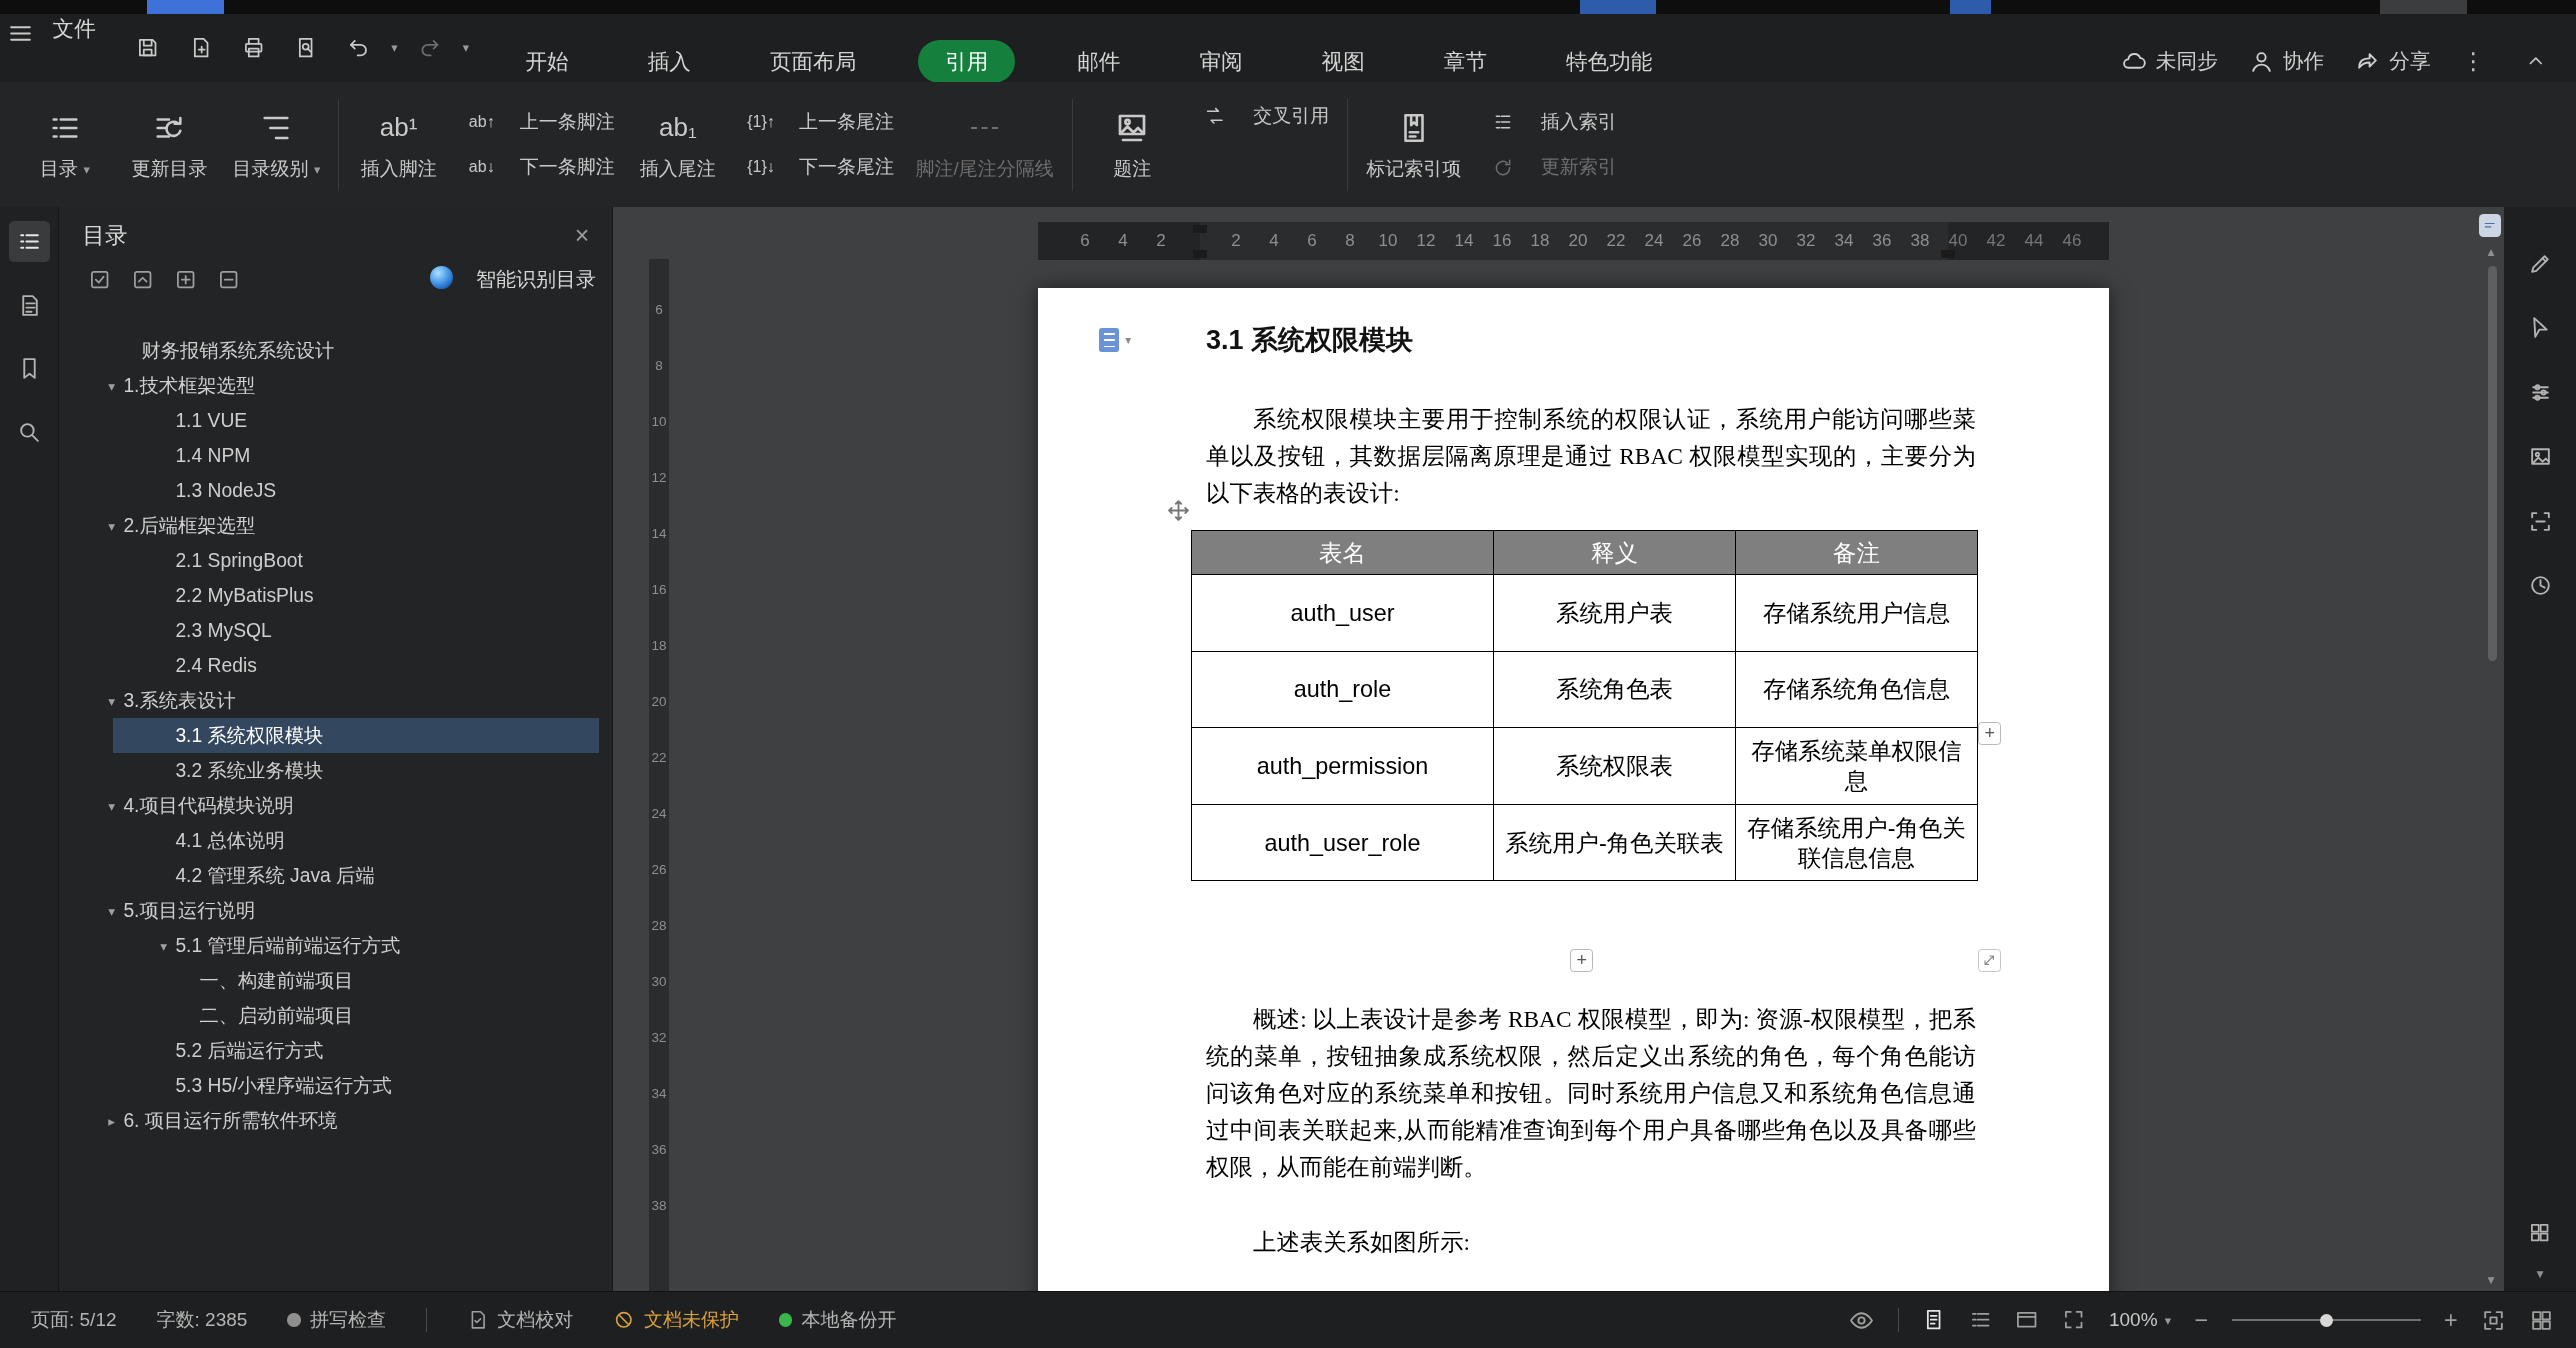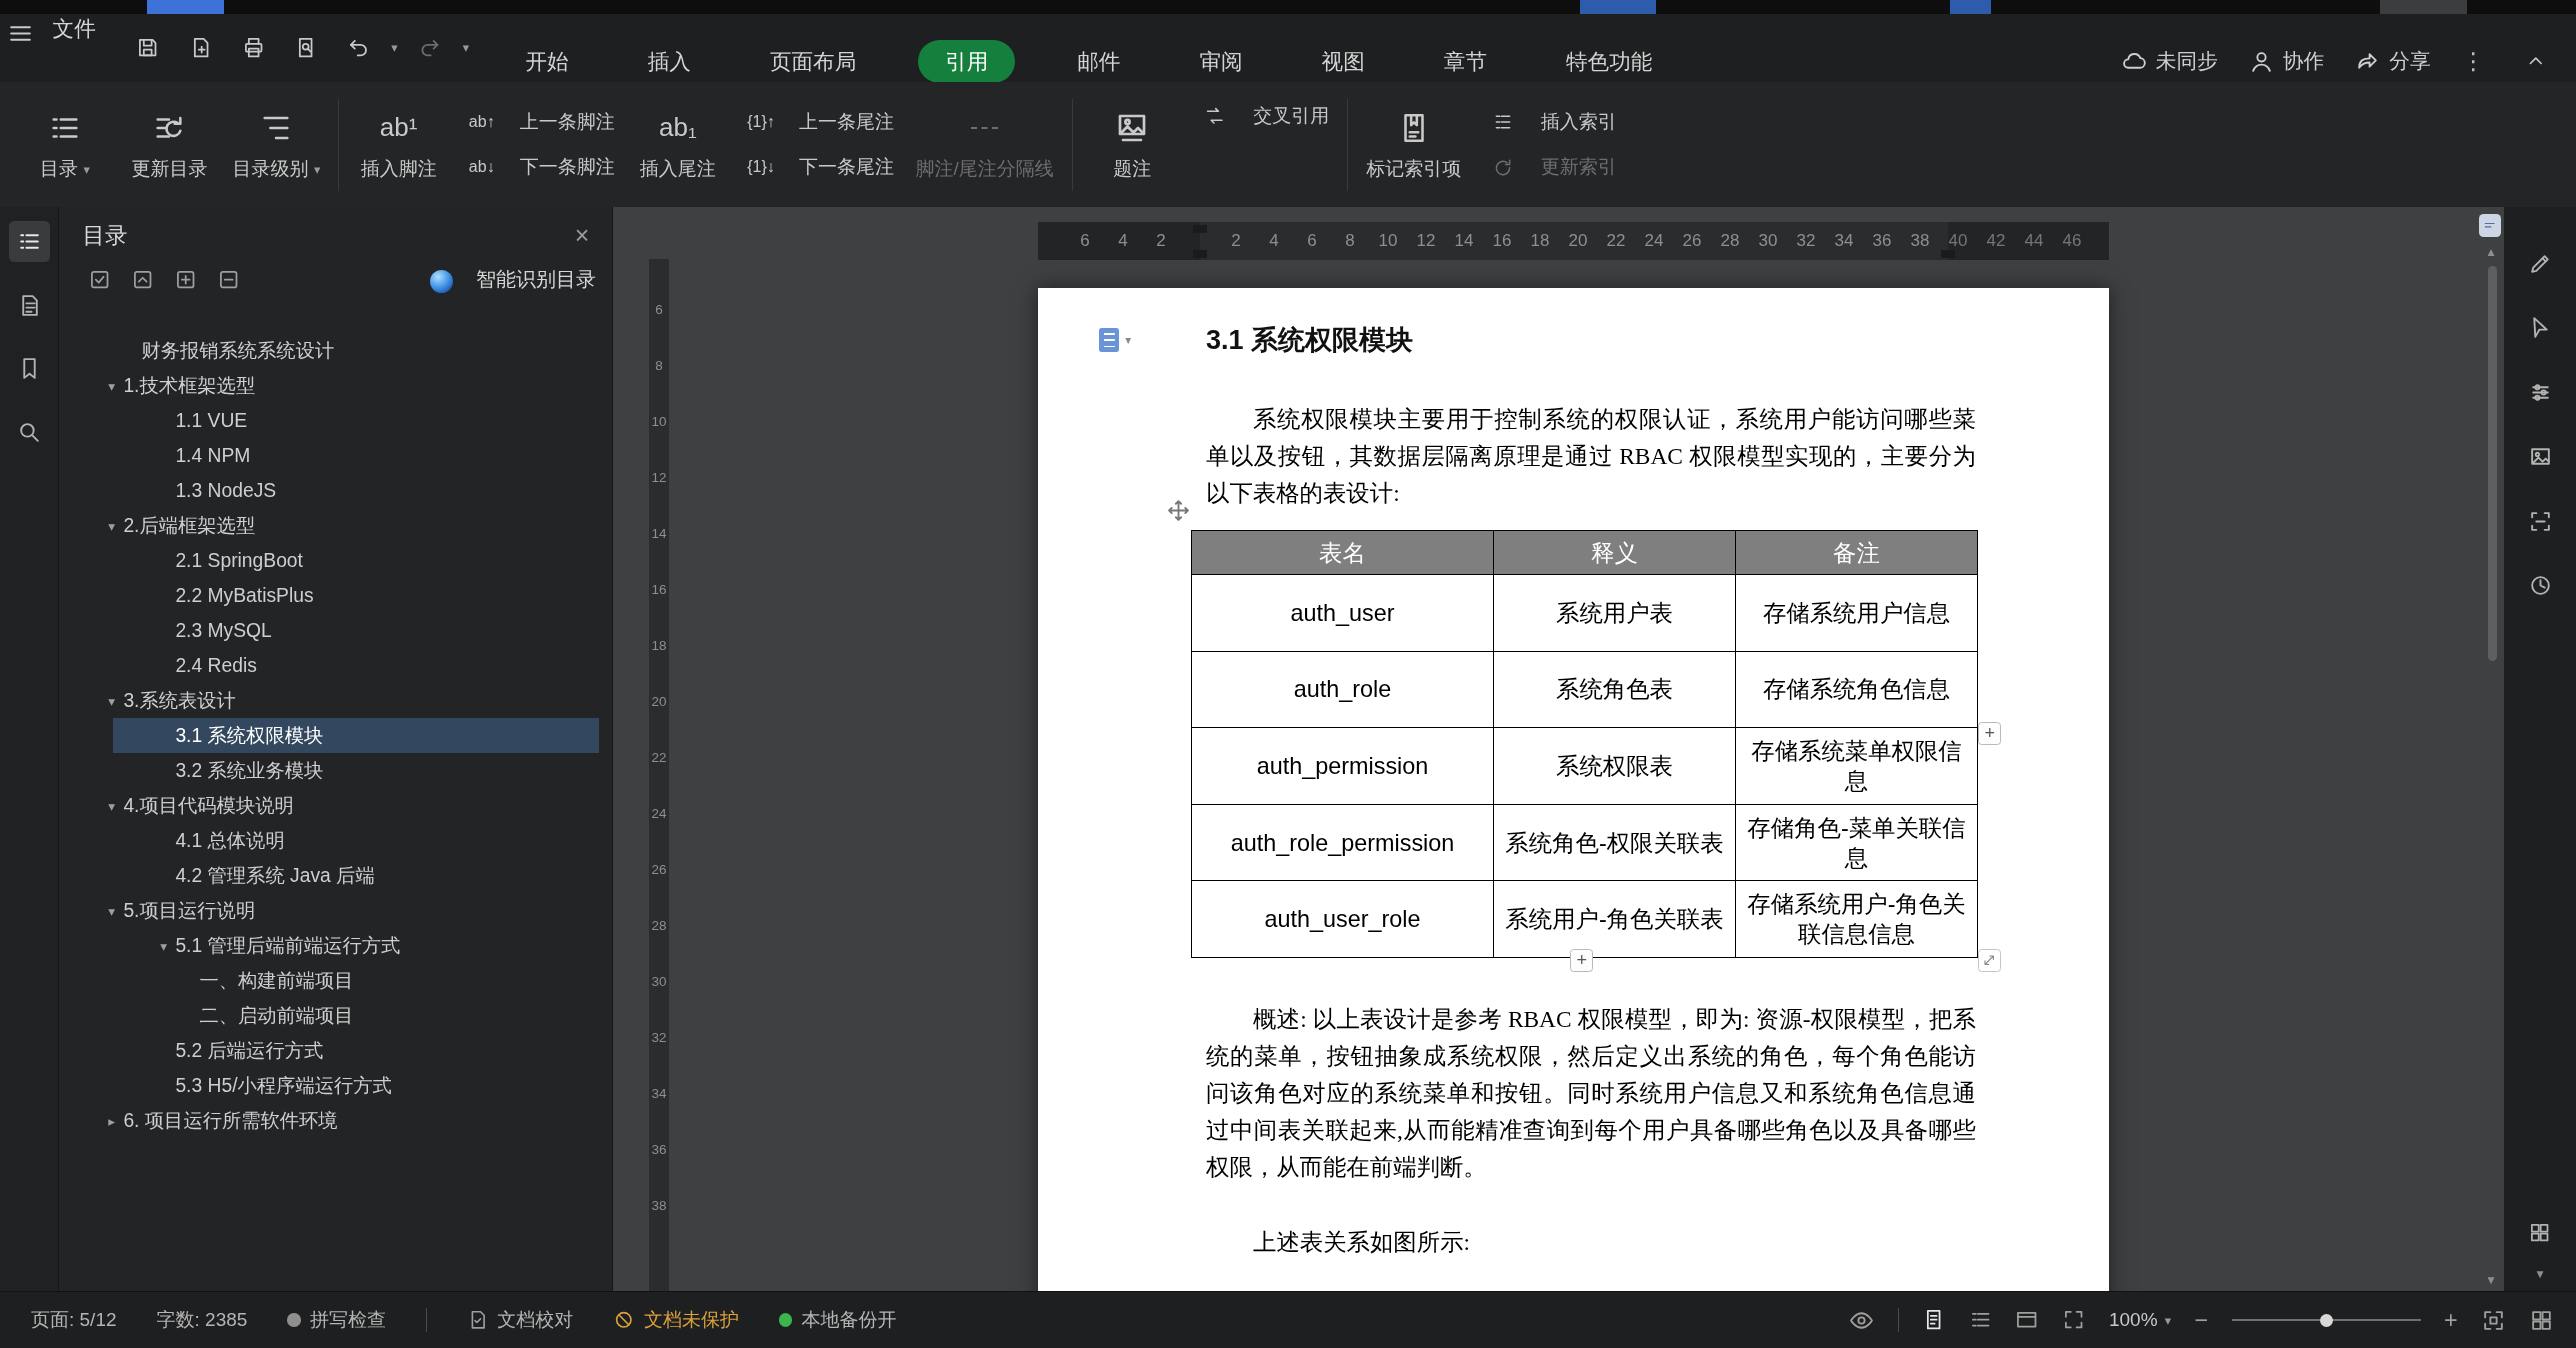--- a/index.html
+++ b/index.html
@@ -51,21 +51,21 @@
   .lsic{width:41px;height:41px;border-radius:5.4px;display:flex;align-items:center;justify-content:center;color:#b3b3b3;margin-bottom:22.5px;}
   .lsic.active{background:#3a3b3d;color:#e8e8e8;}
 
   
   .tocpanel{position:absolute;left:59px;top:207px;bottom:57px;width:554px;background:#232426;border-right:0.9px solid #161616;box-sizing:border-box;}
   .tochead{position:absolute;top:12.6px;left:23.4px;right:14.4px;display:flex;align-items:center;}
   .toctitle{font-size:22.5px;color:#dadada;}
   .tocclose{margin-left:auto;width:31px;height:31px;display:flex;align-items:center;justify-content:center;color:#9a9a9a;font-size:25px;}
   .toctools{position:absolute;top:59px;left:27px;right:16px;display:flex;align-items:center;gap:16px;}
   .tbox{width:27px;height:27px;display:flex;align-items:center;justify-content:center;color:#9f9f9f;}
-  .smartbtn{margin-left:auto;display:flex;align-items:flex-end;gap:23px;font-size:20px;color:#d6d6d6;}
+  .smartbtn{margin-left:auto;display:flex;align-items:flex-start;gap:23px;font-size:20px;color:#d6d6d6;}
   .sphere{width:23.4px;height:23.4px;border-radius:50%;
           background:radial-gradient(circle at 35% 30%, #aee0ff 0%, #4a9be8 45%, #1f63c0 75%, #154a92 100%);}
   .toctree{position:absolute;top:126px;left:0;right:0;bottom:0;overflow:hidden;}
   .ti{display:flex;align-items:center;height:35px;font-size:19.3px;color:#cfcfcf;position:relative;}
   .ti .chev{width:23.4px;text-align:center;font-size:13.5px;color:#a0a0a0;flex:none;position:relative;z-index:1;}
   .ti .tlabel{position:relative;z-index:1;white-space:nowrap;}
   .ti.lv0{padding-left:59px;}
   .ti.lv1{padding-left:41px;}
   .ti.lv2{padding-left:93px;}
   .ti.lv3{padding-left:117px;}
@@ -689,25 +689,20 @@
               <td>系统角色表</td>
               <td>存储系统角色信息</td>
             </tr>
 
             <tr>
               <td>auth_permission</td>
               <td>系统权限表</td>
               <td>存储系统菜单权限信息</td>
             </tr>
 
-            <tr>
-              <td>auth_role_permission</td>
-              <td>系统角色-权限关联表</td>
-              <td>存储角色-菜单关联信息</td>
-            </tr>
 
             <tr>
               <td>auth_user_role</td>
               <td>系统用户-角色关联表</td>
               <td>存储系统用户-角色关联信息信息</td>
             </tr>
           </tbody>
       </table>
 
       <div class="pbtn plusR">+</div>

